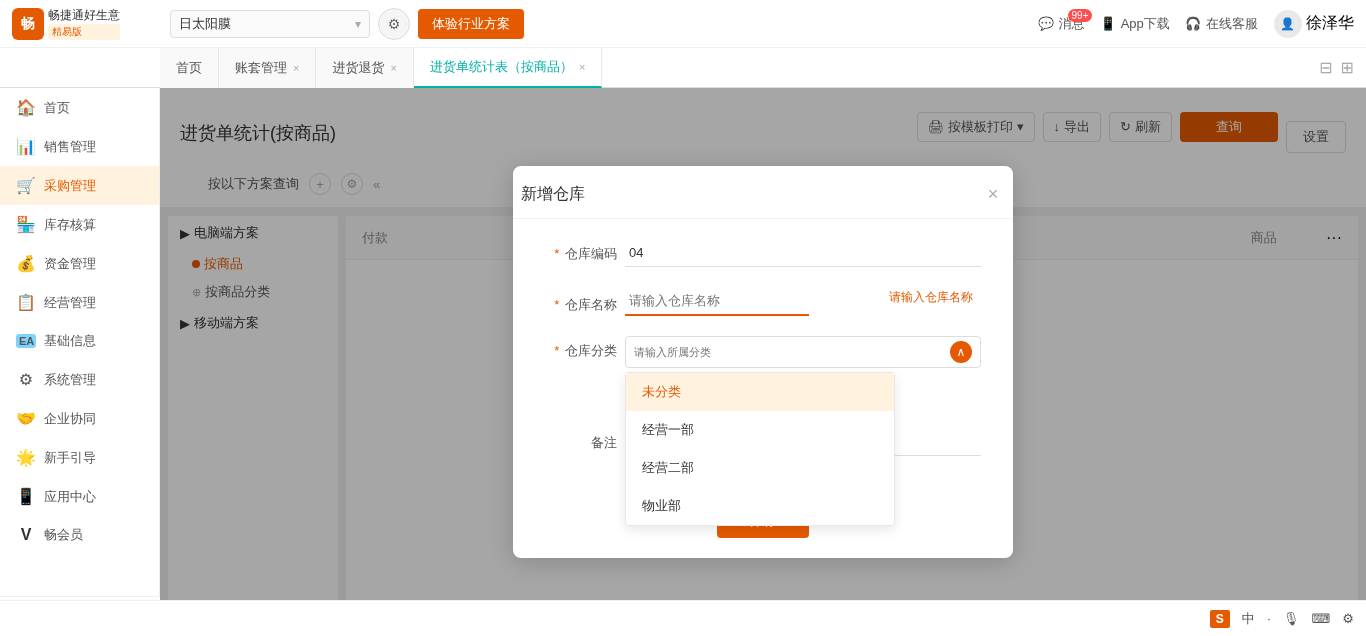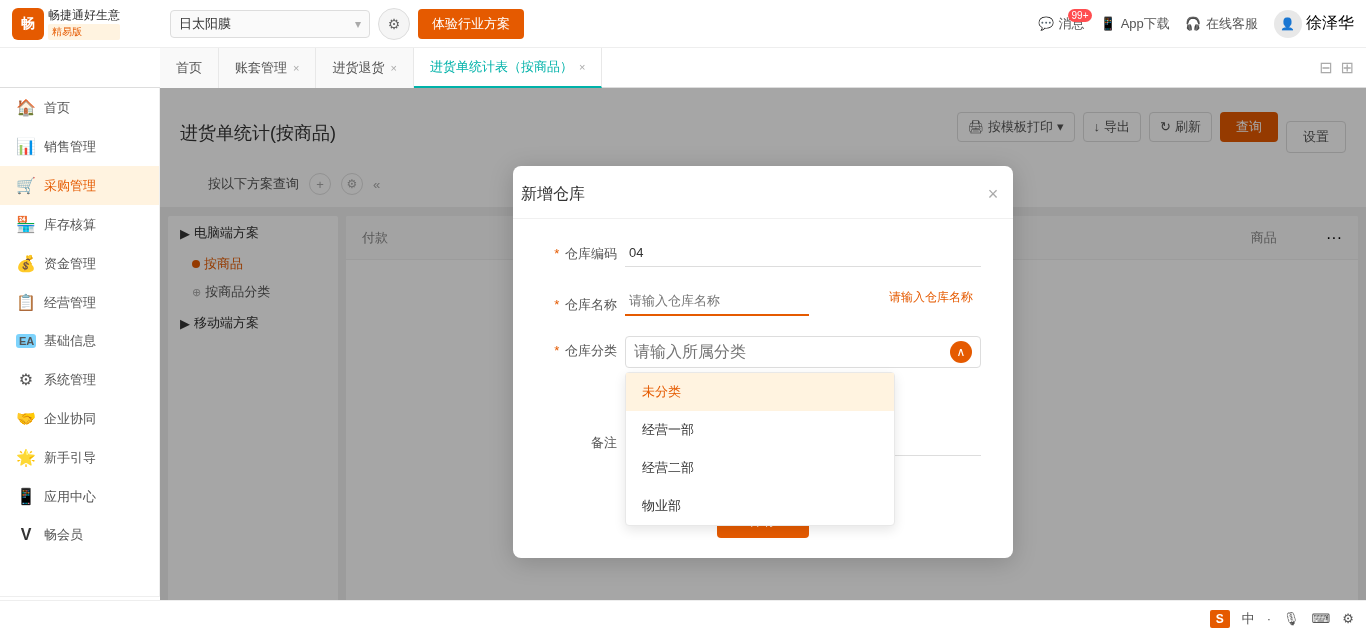--- a/index.html
+++ b/index.html
@@ -118,21 +118,21 @@
     .page-title { font-size: 18px; color: #333; font-weight: 500; }
     .action-btn {
       display: flex; align-items: center; gap: 4px;
       font-size: 13px; color: #555; cursor: pointer;
       border: 1px solid #ddd; border-radius: 4px; padding: 5px 10px;
       background: #fff;
     }
     .query-btn {
       background: #e55a00; color: white;
       border: none; border-radius: 4px;
-      padding: 6px 16px; font-size: 13px; cursor: pointer;
+      padding: 6px 36px; font-size: 13px; cursor: pointer;
     }
     .settings-btn {
       background: #fff; color: #555;
       border: 1px solid #ddd; border-radius: 4px;
       padding: 6px 16px; font-size: 13px; cursor: pointer; margin-top: 21px;
     }
 
     
     .overlay {
       position: absolute;
@@ -486,21 +486,21 @@
             <div style="margin-left:80px; font-size:12px; color:#e55a00; margin-top:2px;">请输入仓库名称</div>
           </div>
 
           <div class="form-row" style="position:relative;">
             <div class="form-label">
               <span class="required-star">*</span>
               <span>仓库分类</span>
             </div>
             <div style="flex:1; position:relative;">
               <div style="display:flex; align-items:center; border:1px solid #ddd; border-radius:4px; padding:4px 8px; background:#fff;">
-                <input type="text" style="flex: 1 1 0%; border: none; outline: none; font-size: 16px; color: #701a75;" placeholder="请输入所属分类">
+                <input type="text" style="flex: 1 1 0%; border: none; outline: none; font-size: 11px; color: #701a75;" placeholder="请输入所属分类">
                 <div style="width:22px; height:22px; border-radius:50%; background:#e55a00; display:flex; align-items:center; justify-content:center; color:white; font-size:12px; cursor:pointer; flex-shrink:0;">∧</div>
               </div>
 
               <div class="dropdown">
                 <div class="dropdown-item selected">未分类</div>
                 <div class="dropdown-item">经营一部</div>
                 <div class="dropdown-item">经营二部</div>
                 <div class="dropdown-item">物业部</div>
               </div>
             </div>

